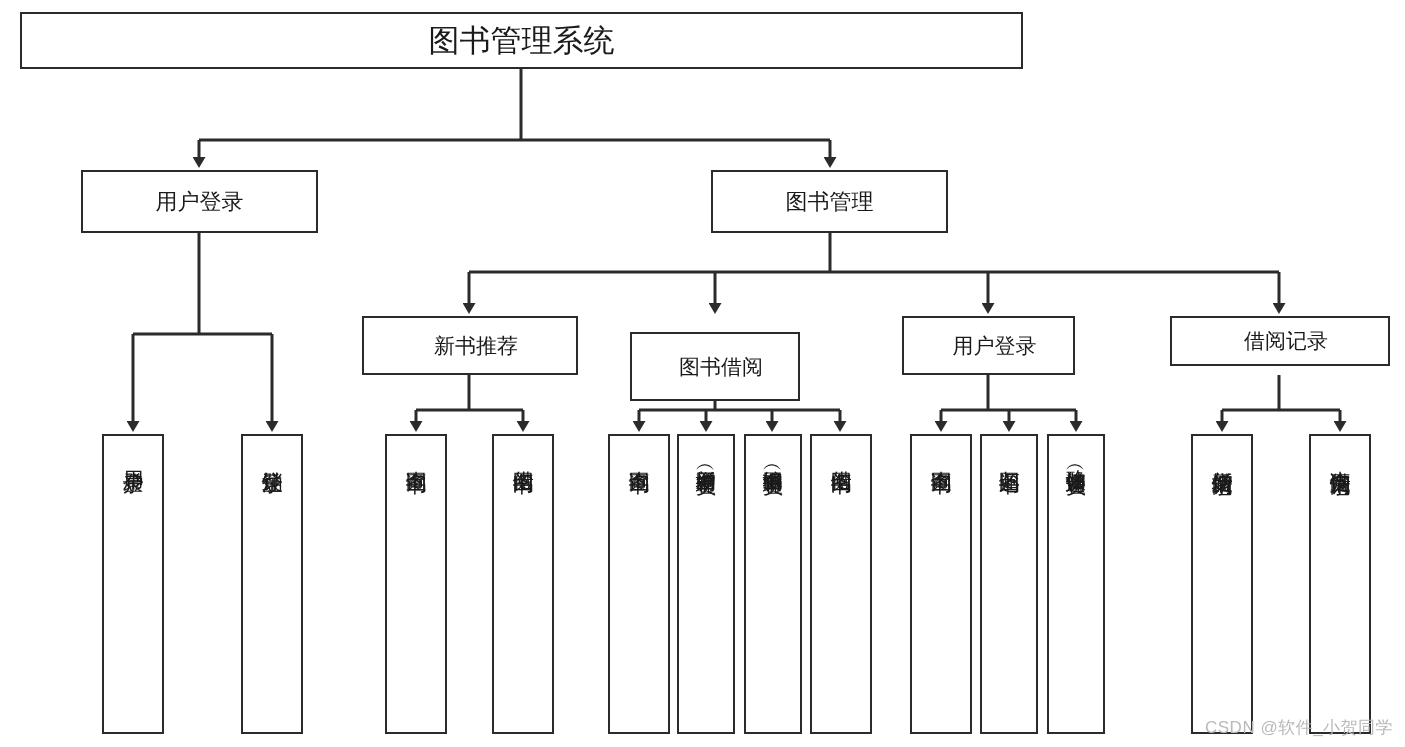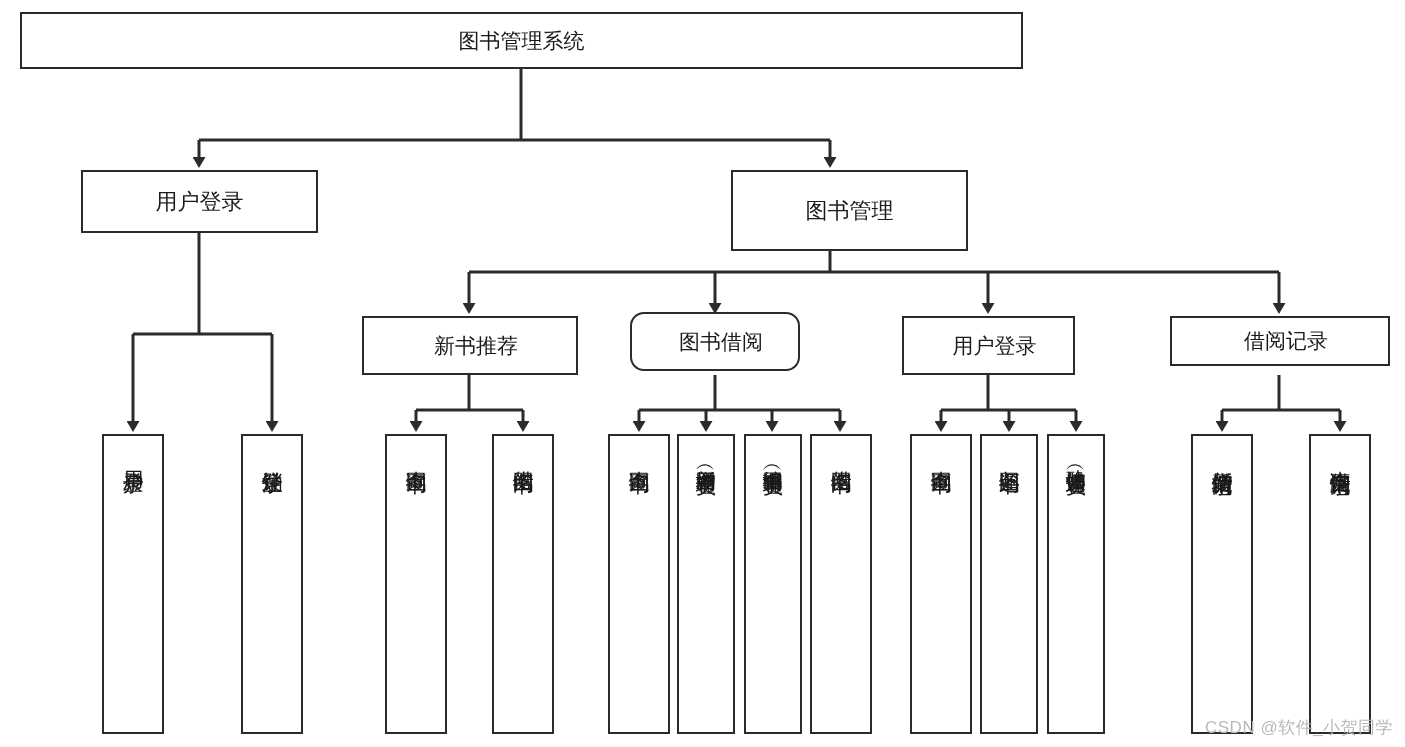--- a/index.html
+++ b/index.html
@@ -30,21 +30,21 @@
     box-sizing: border-box;
     border: 2px solid #2b2b2b;
     background: #ffffff;
     color: #1a1a1a;
     display: flex;
     align-items: center;
     justify-content: center;
     text-align: center;
   }
   .node.root {
-    font-size: 21px;
+    font-size: 31px;
   }
   .node.lvl2 {
     font-size: 22px;
   }
   .node.lvl3 {
     font-size: 21px;
     padding-left: 12px;
   }
   .node.leaf {
     align-items: flex-start;
@@ -129,28 +129,28 @@
     </g>
   </svg>
 
   <div class="node root" style="left:20px; top:12px; width:1003px; height:57px;">
     <span>图书管理系统</span>
   </div>
 
   <div class="node lvl2" style="left:81px; top:170px; width:237px; height:63px;">
     <span>用户登录</span>
   </div>
-  <div class="node lvl2" style="left:711px; top:170px; width:237px; height:81px;margin-left:20px;">
+  <div class="node lvl2" style="left:711px; top:170px; width:237px; height:63px;">
     <span>图书管理</span>
   </div>
 
   <div class="node lvl3" style="left:362px; top:316px; width:216px; height:59px;">
     <span>新书推荐</span>
   </div>
-  <div class="node lvl3" style="left:630px; top:312px; width:170px; height:59px;border-radius:14px;">
+  <div class="node lvl3" style="left:630px; top:332px; width:170px; height:69px;">
     <span>图书借阅</span>
   </div>
   <div class="node lvl3" style="left:902px; top:316px; width:173px; height:59px;">
     <span>用户登录</span>
   </div>
   <div class="node lvl3" style="left:1170px; top:316px; width:220px; height:50px;">
     <span>借阅记录</span>
   </div>
 
   <div class="node leaf" style="left:102px; top:434px; width:62px; height:300px;">

